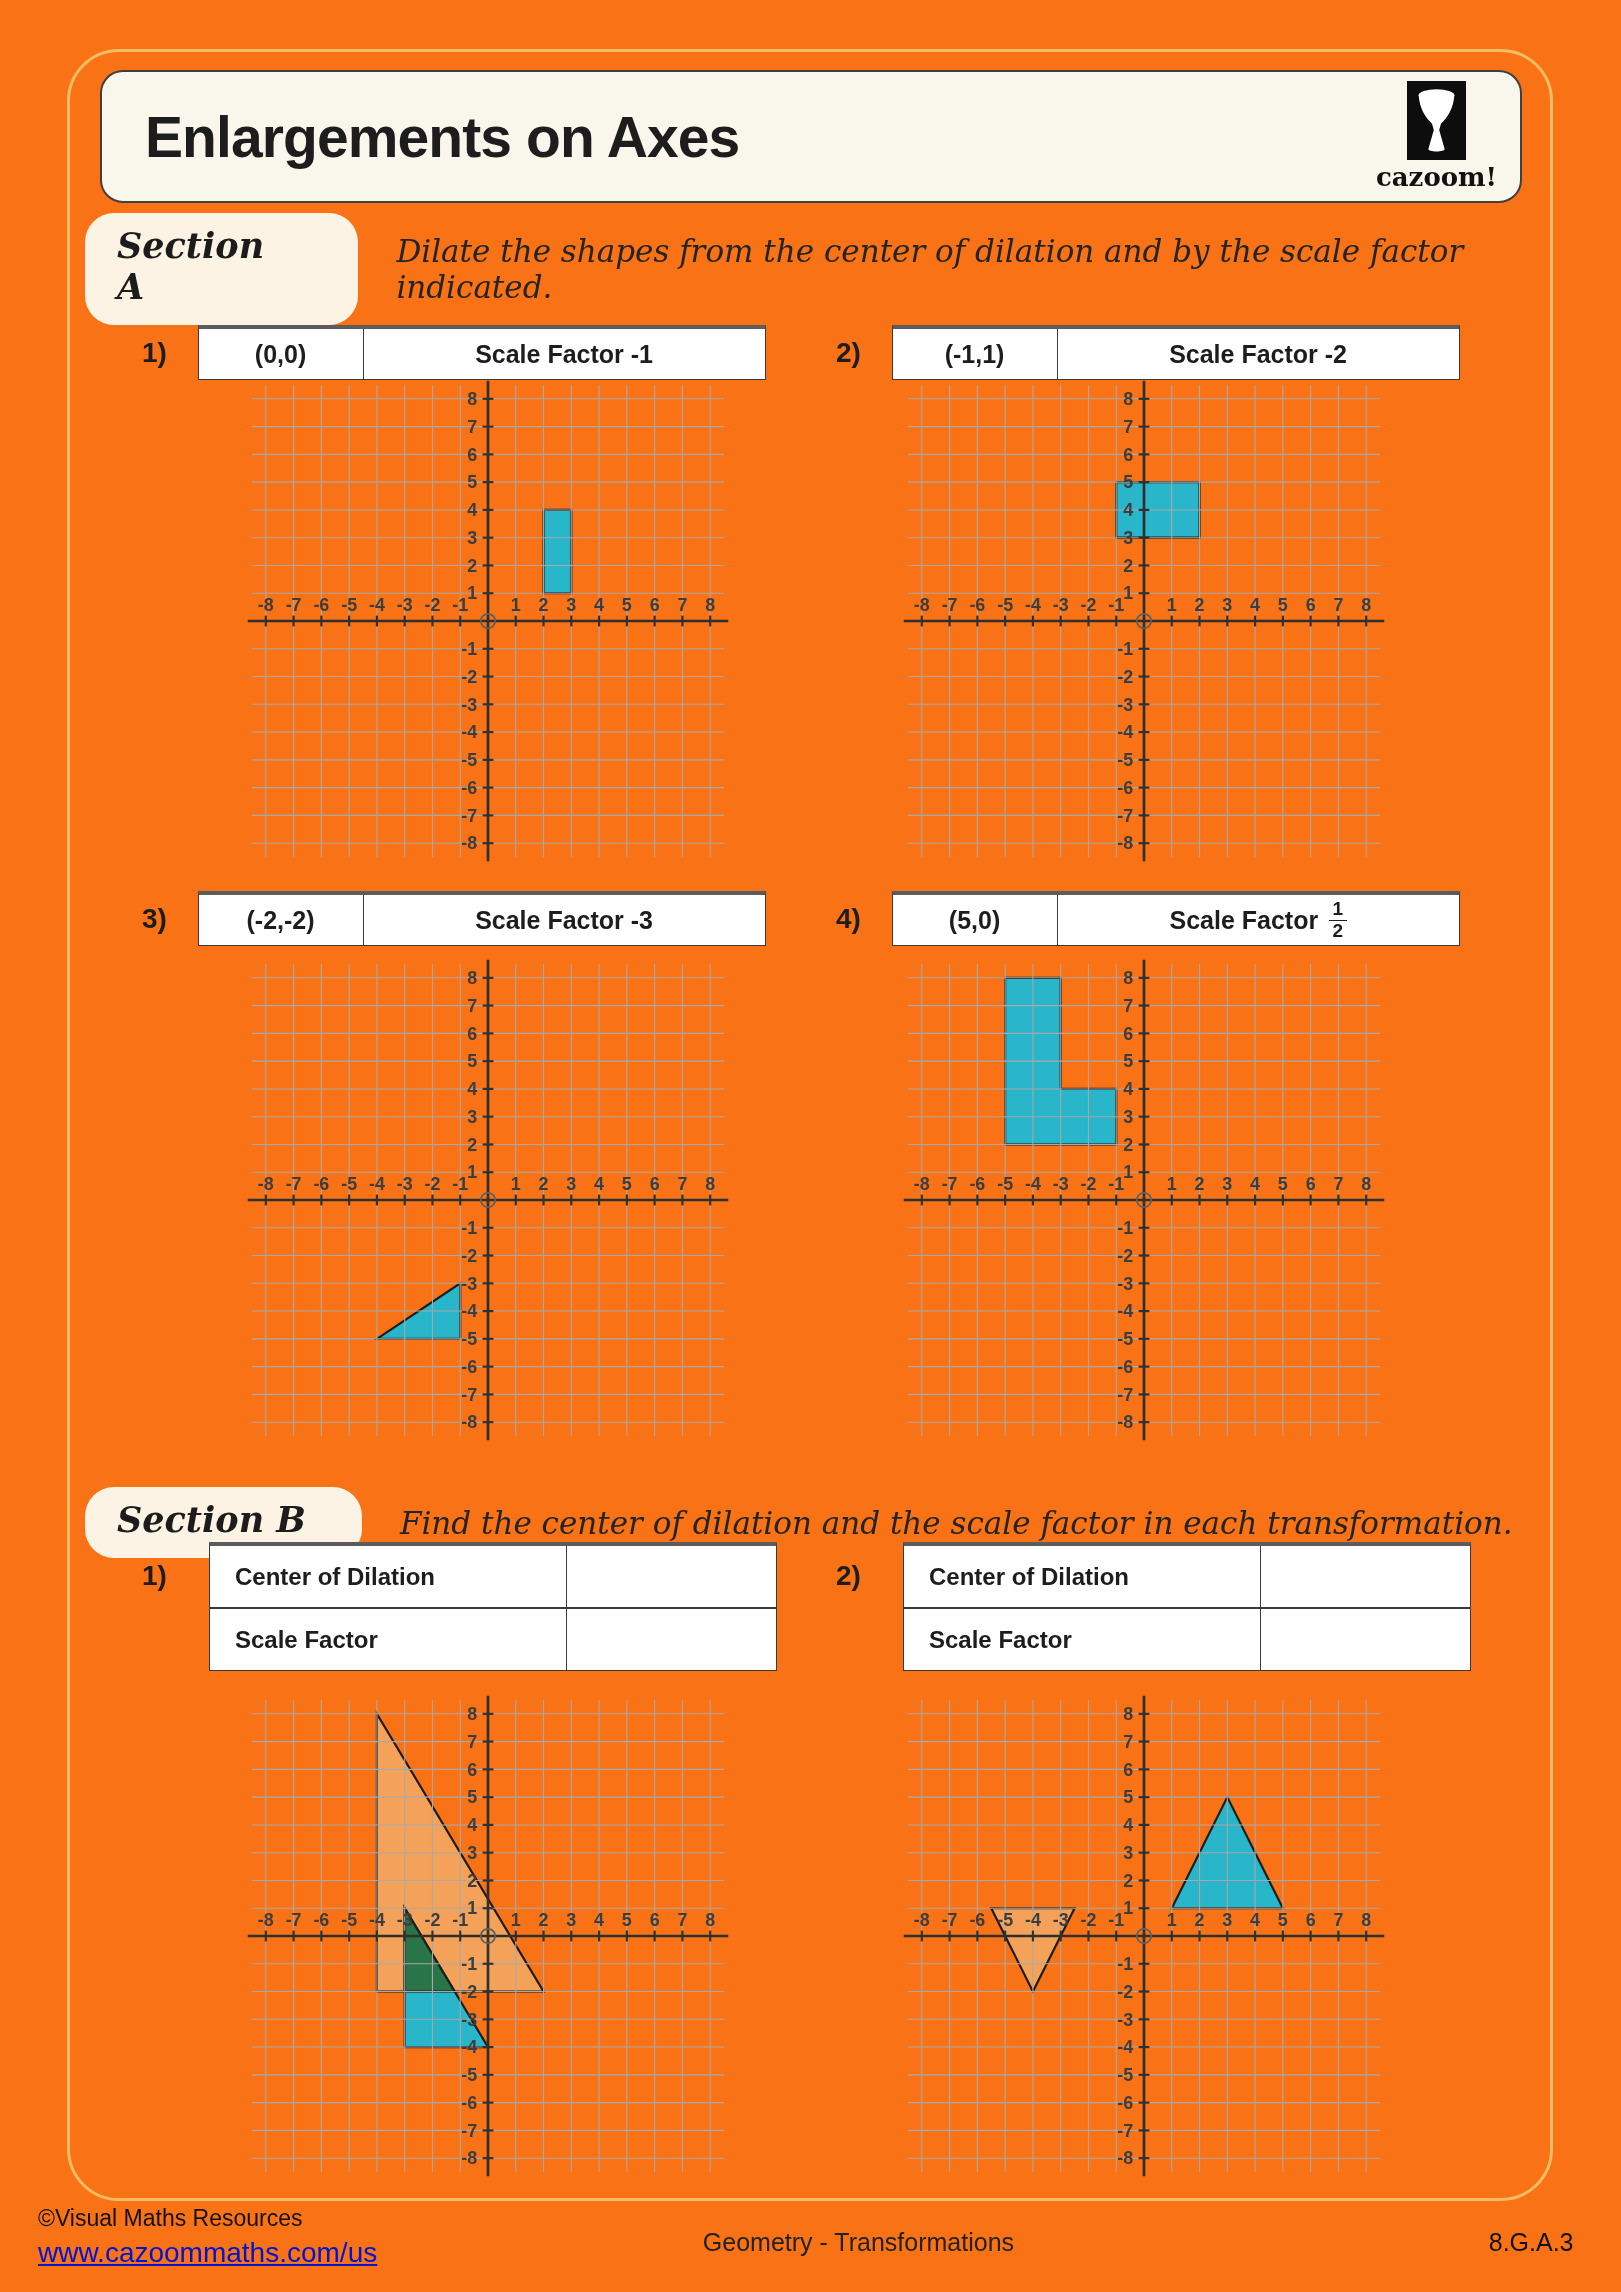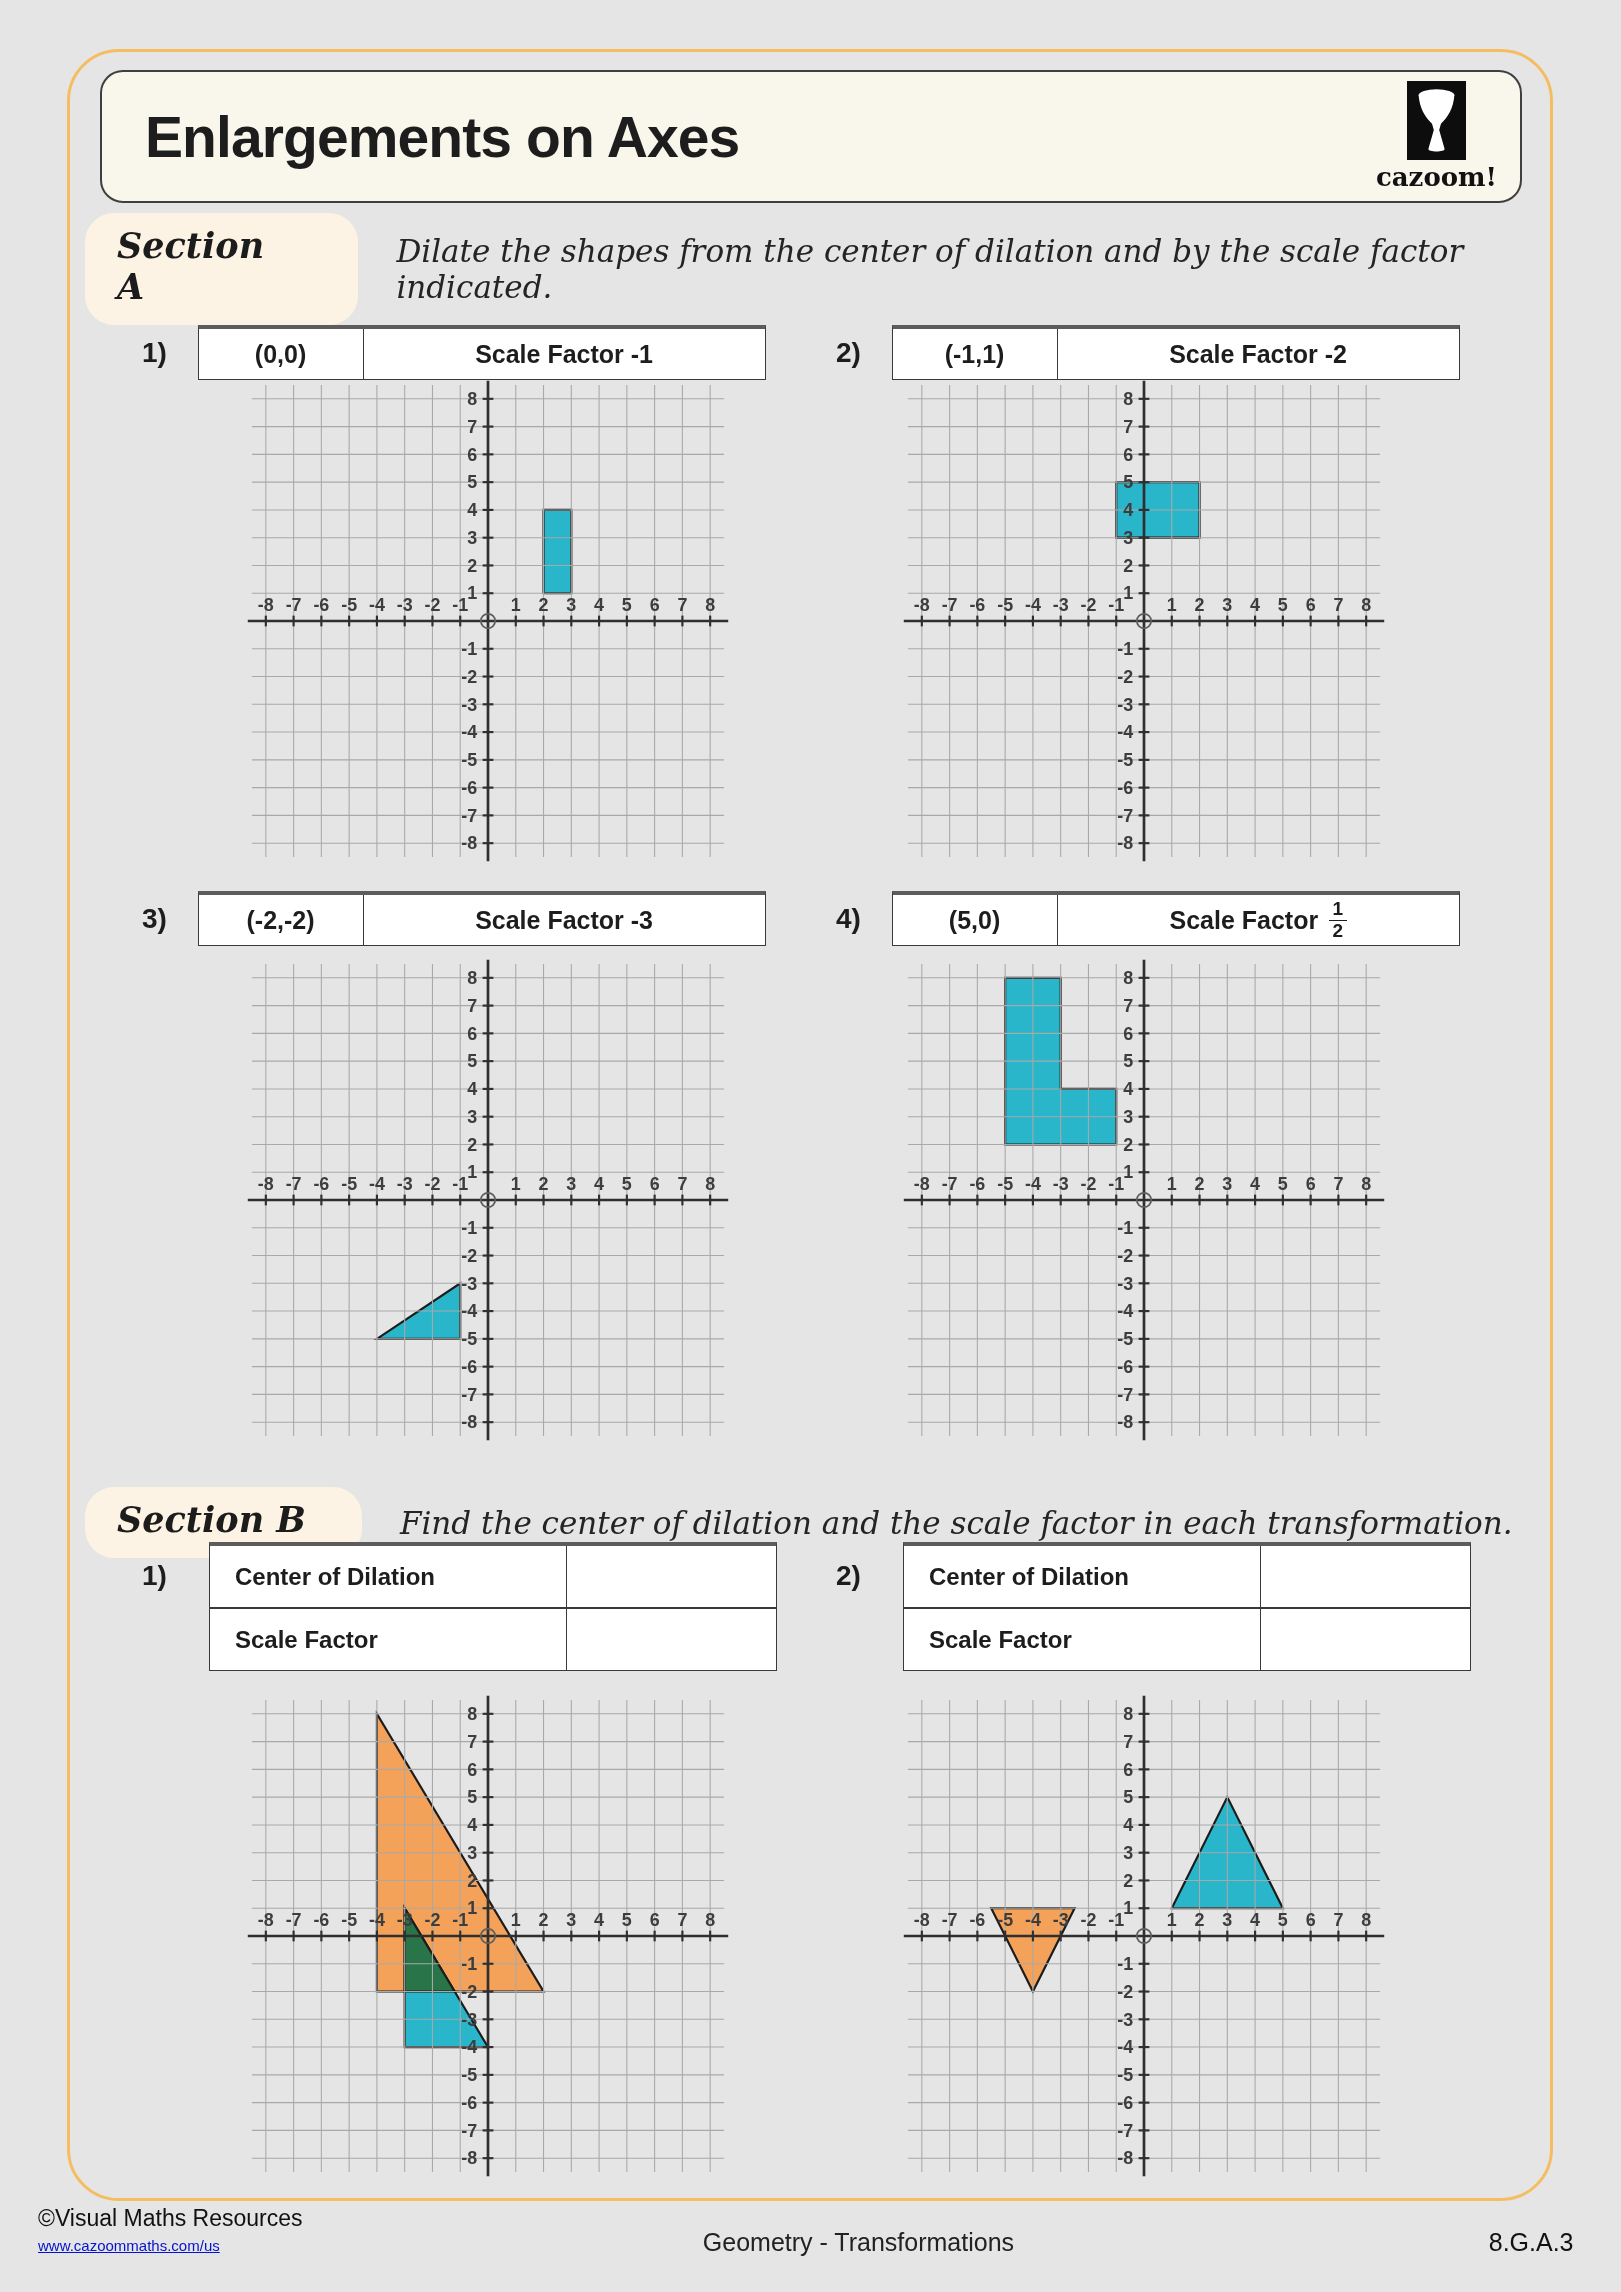--- a/index.html
+++ b/index.html
@@ -1,17 +1,17 @@
 <!DOCTYPE html>
 <html style="font-size:14.3px"><head>
 <meta charset="utf-8">
 <style>
   html,body{margin:0;padding:0;width:1622px;height:2293px;background:#fff;
     font-family:"Liberation Sans",sans-serif;color:#1d1d1d;}
-  .page{position:absolute;inset:0;width:1622px;height:2293px;background:#e5e5e5;overflow:hidden;}
+  .page{position:absolute;inset:0;width:1622px;height:2293px;background:#f97316;overflow:hidden;}
   .frame{position:absolute;left:67px;top:49px;width:1480px;height:2146px;
     border:3.6px solid #f5bd62;border-radius:52px;}
   .title-box{position:absolute;left:100px;top:70px;width:1422px;height:133px;
     border:2.7px solid #3f3f3f;border-radius:23px;background:#f9f6ec;
     display:flex;align-items:center;justify-content:space-between;padding:0 23px 0 43px;box-sizing:border-box;}
   .title{font-size:57px;font-weight:800;letter-spacing:-0.9px;color:#1d1d1d;}
   .logo{display:flex;flex-direction:column;align-items:center;gap:1.8px;}
   .drum-box{width:59px;height:79px;background:#0d0d0d;display:flex;align-items:center;justify-content:center;}
   .brand{font-family:"DejaVu Serif",serif;font-weight:bold;font-size:26px;color:#111;text-align:center;}
   .sect{position:absolute;display:flex;align-items:center;gap:38px;}
@@ -33,21 +33,21 @@
   .brow{display:flex;height:61px;}
   .brow:nth-child(1){border-bottom:1.8px solid #3a3a3a;}
   .brow:nth-child(2){border-top:1.8px solid #3a3a3a;}
   .brow .l{width:63%;border-right:1.8px solid #3a3a3a;display:flex;align-items:center;padding-left:25px;
     font-weight:bold;font-size:24px;box-sizing:border-box;}
   .brow .r{flex:1;}
   .grid-svg{position:absolute;}
   .grid-svg text{font-family:"Liberation Sans",sans-serif;font-weight:bold;font-size:20px;}
   .footer{position:absolute;left:38px;top:2205px;width:1548px;height:81px;}
   .f-copy{font-size:23px;color:#111;}
-  .f-link{font-size:15px;color:#0413ce;display:inline-block;margin-top:5.4px;}
+  .f-link{font-size:28px;color:#0413ce;display:inline-block;margin-top:5.4px;}
   .f-center{position:absolute;left:53%;transform:translateX(-50%);top:23px;font-size:25px;color:#222;}
   .f-right{position:absolute;right:12.5px;top:23px;font-size:25px;color:#111;}
 </style>
 </head>
 <body>
 
 <div class="page">
   <div class="frame"></div>
 
   <div class="title-box">

